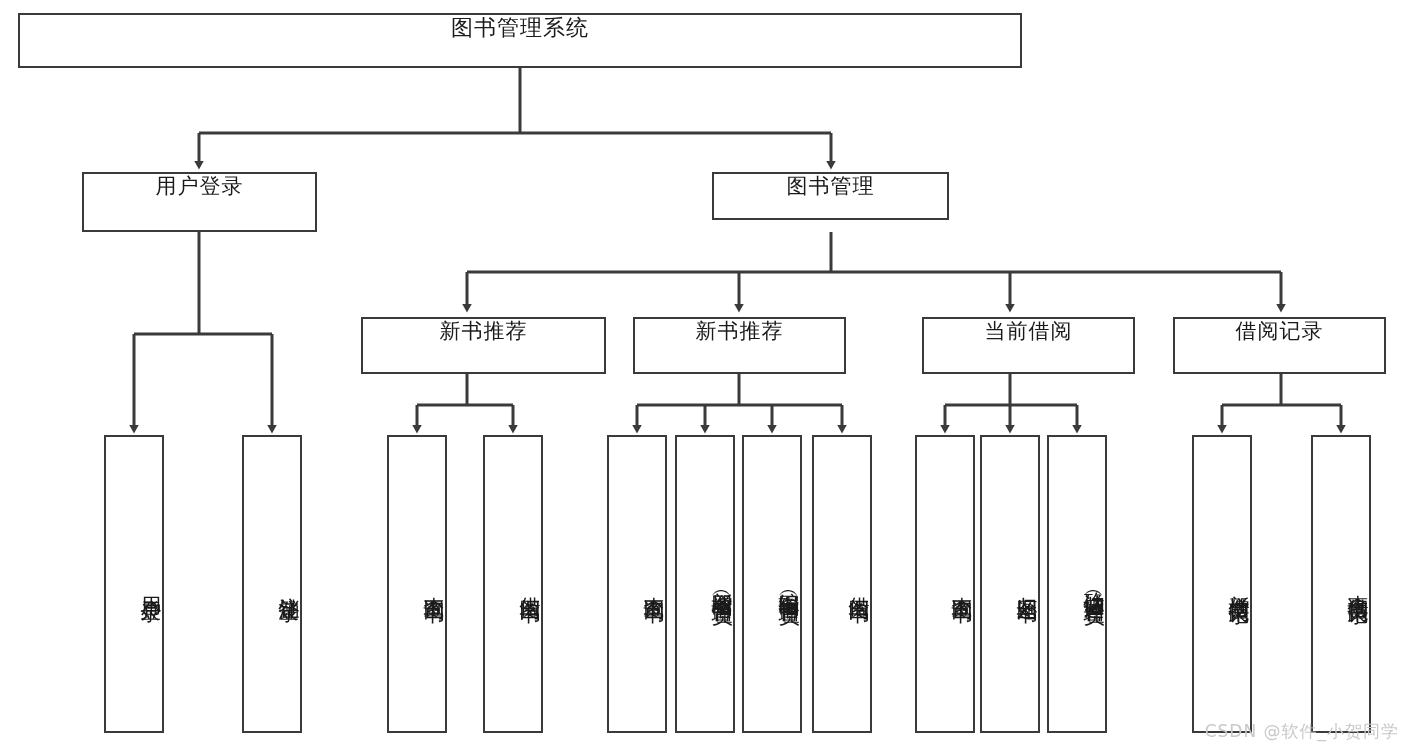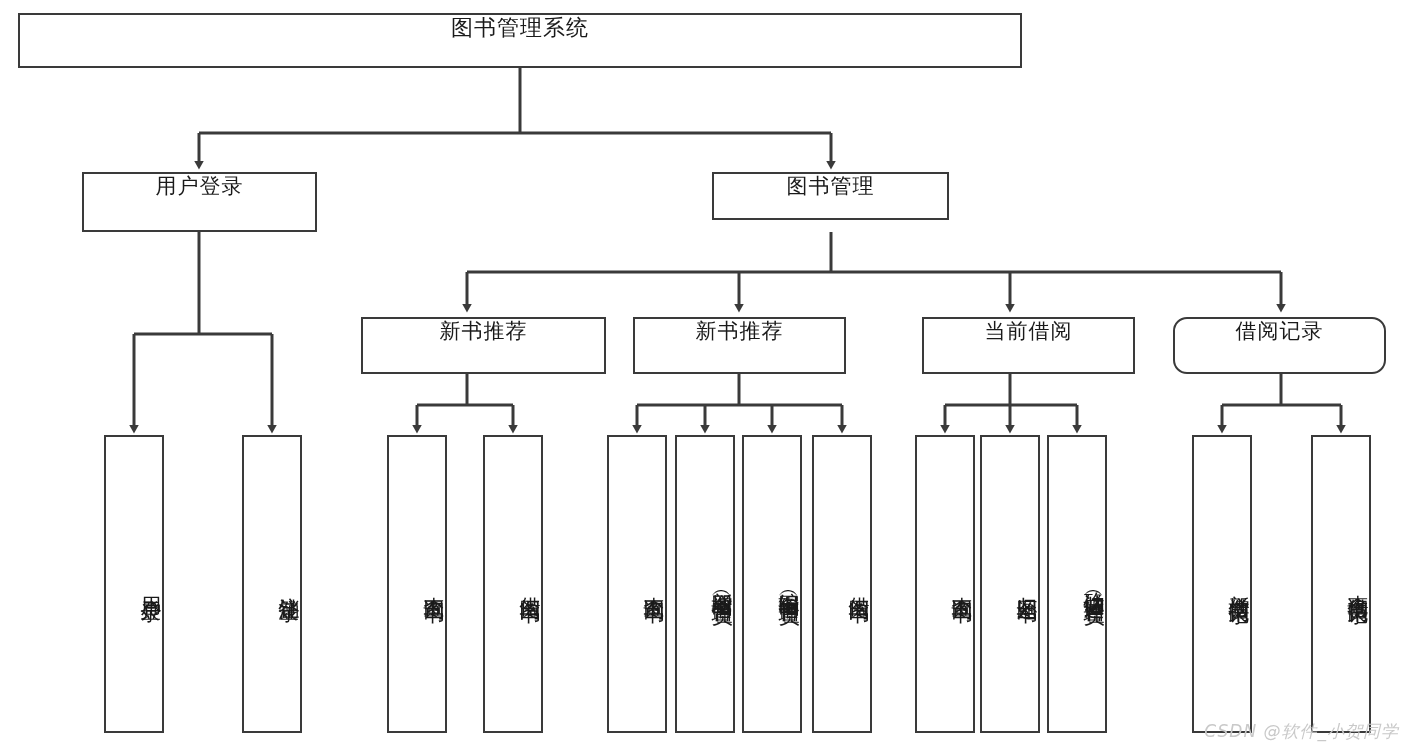--- a/index.html
+++ b/index.html
@@ -49,21 +49,20 @@
   }
   .watermark{
     position:absolute;
     right:6px;
     bottom:4px;
     font-size:17px;
     color:#c9c9c9;
     letter-spacing:1px;
     white-space:nowrap;
     user-select:none;
-    font-style:italic;
   }
 </style>
 </head>
 <body>
 
 <div id="canvas">
 
   <svg class="lines" viewBox="0 0 1405 747">
     <defs>
       <marker id="arrow" markerWidth="9" markerHeight="10" refX="1.5" refY="5" orient="auto" markerUnits="userSpaceOnUse">
@@ -127,21 +126,21 @@
 
   <div class="node horiz" style="left:361px;top:317px;width:245px;height:57px;">
     <span>新书推荐</span>
   </div>
   <div class="node horiz" style="left:633px;top:317px;width:213px;height:57px;">
     <span>新书推荐</span>
   </div>
   <div class="node horiz" style="left:903px;top:317px;width:213px;height:57px;margin-left:19px;">
     <span>当前借阅</span>
   </div>
-  <div class="node horiz" style="left:1173px;top:317px;width:213px;height:57px;border-radius:14px;">
+  <div class="node horiz" style="left:1173px;top:317px;width:213px;height:57px;">
     <span>借阅记录</span>
   </div>
 
   <div class="node vert" style="left:104px;top:435px;width:60px;height:298px;">
     <span>用户登录</span>
   </div>
   <div class="node vert" style="left:242px;top:435px;width:60px;height:298px;">
     <span>注销登录</span>
   </div>
 

